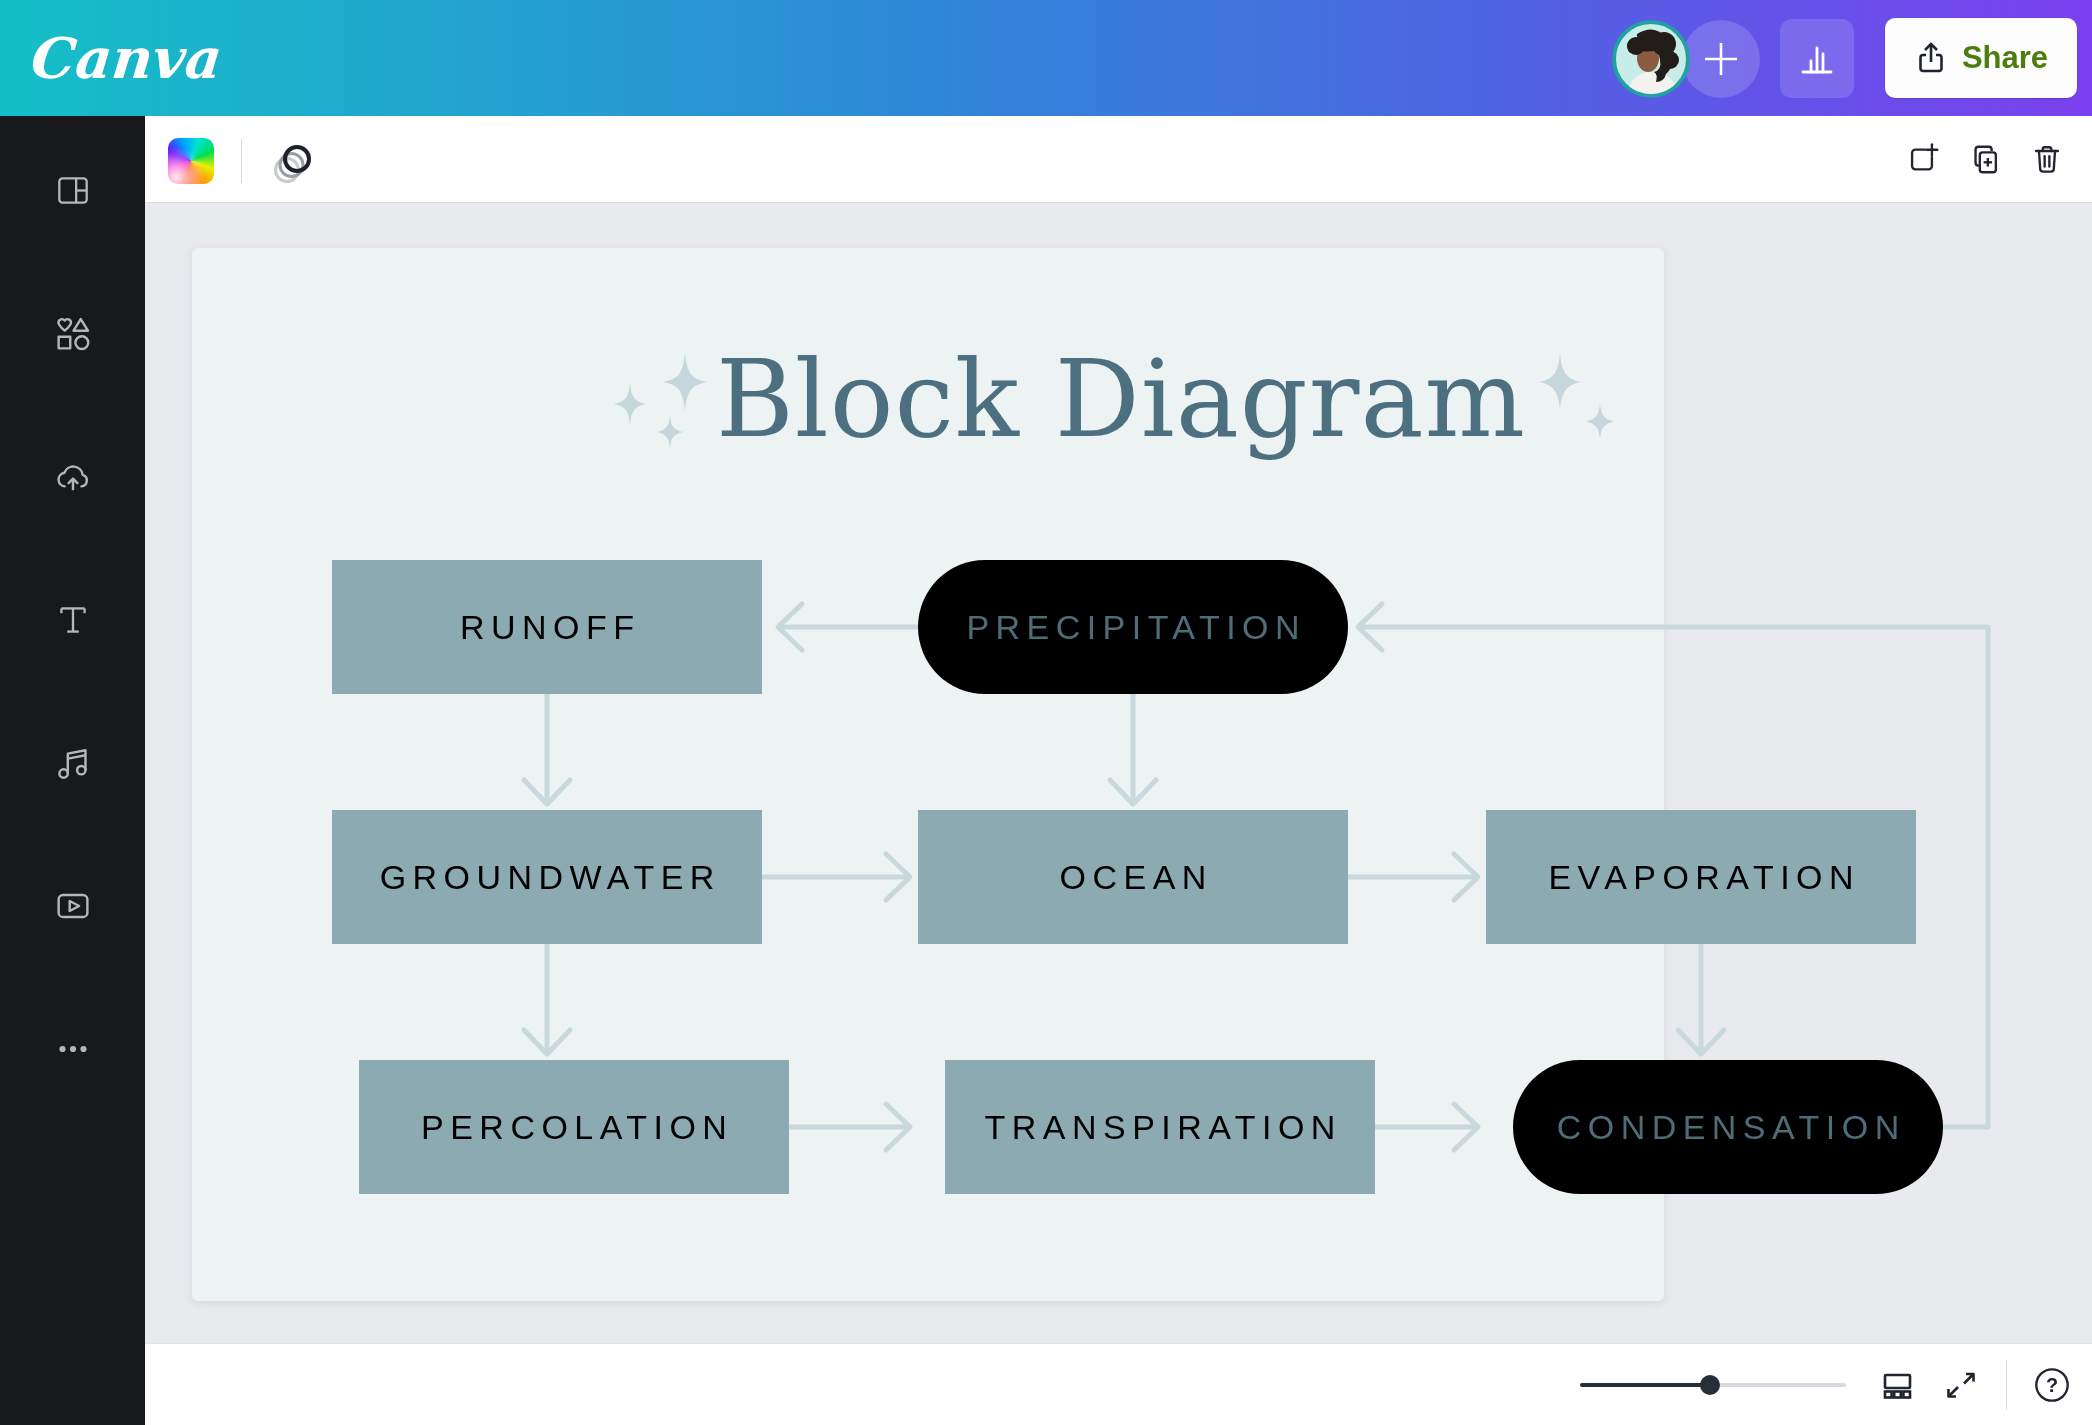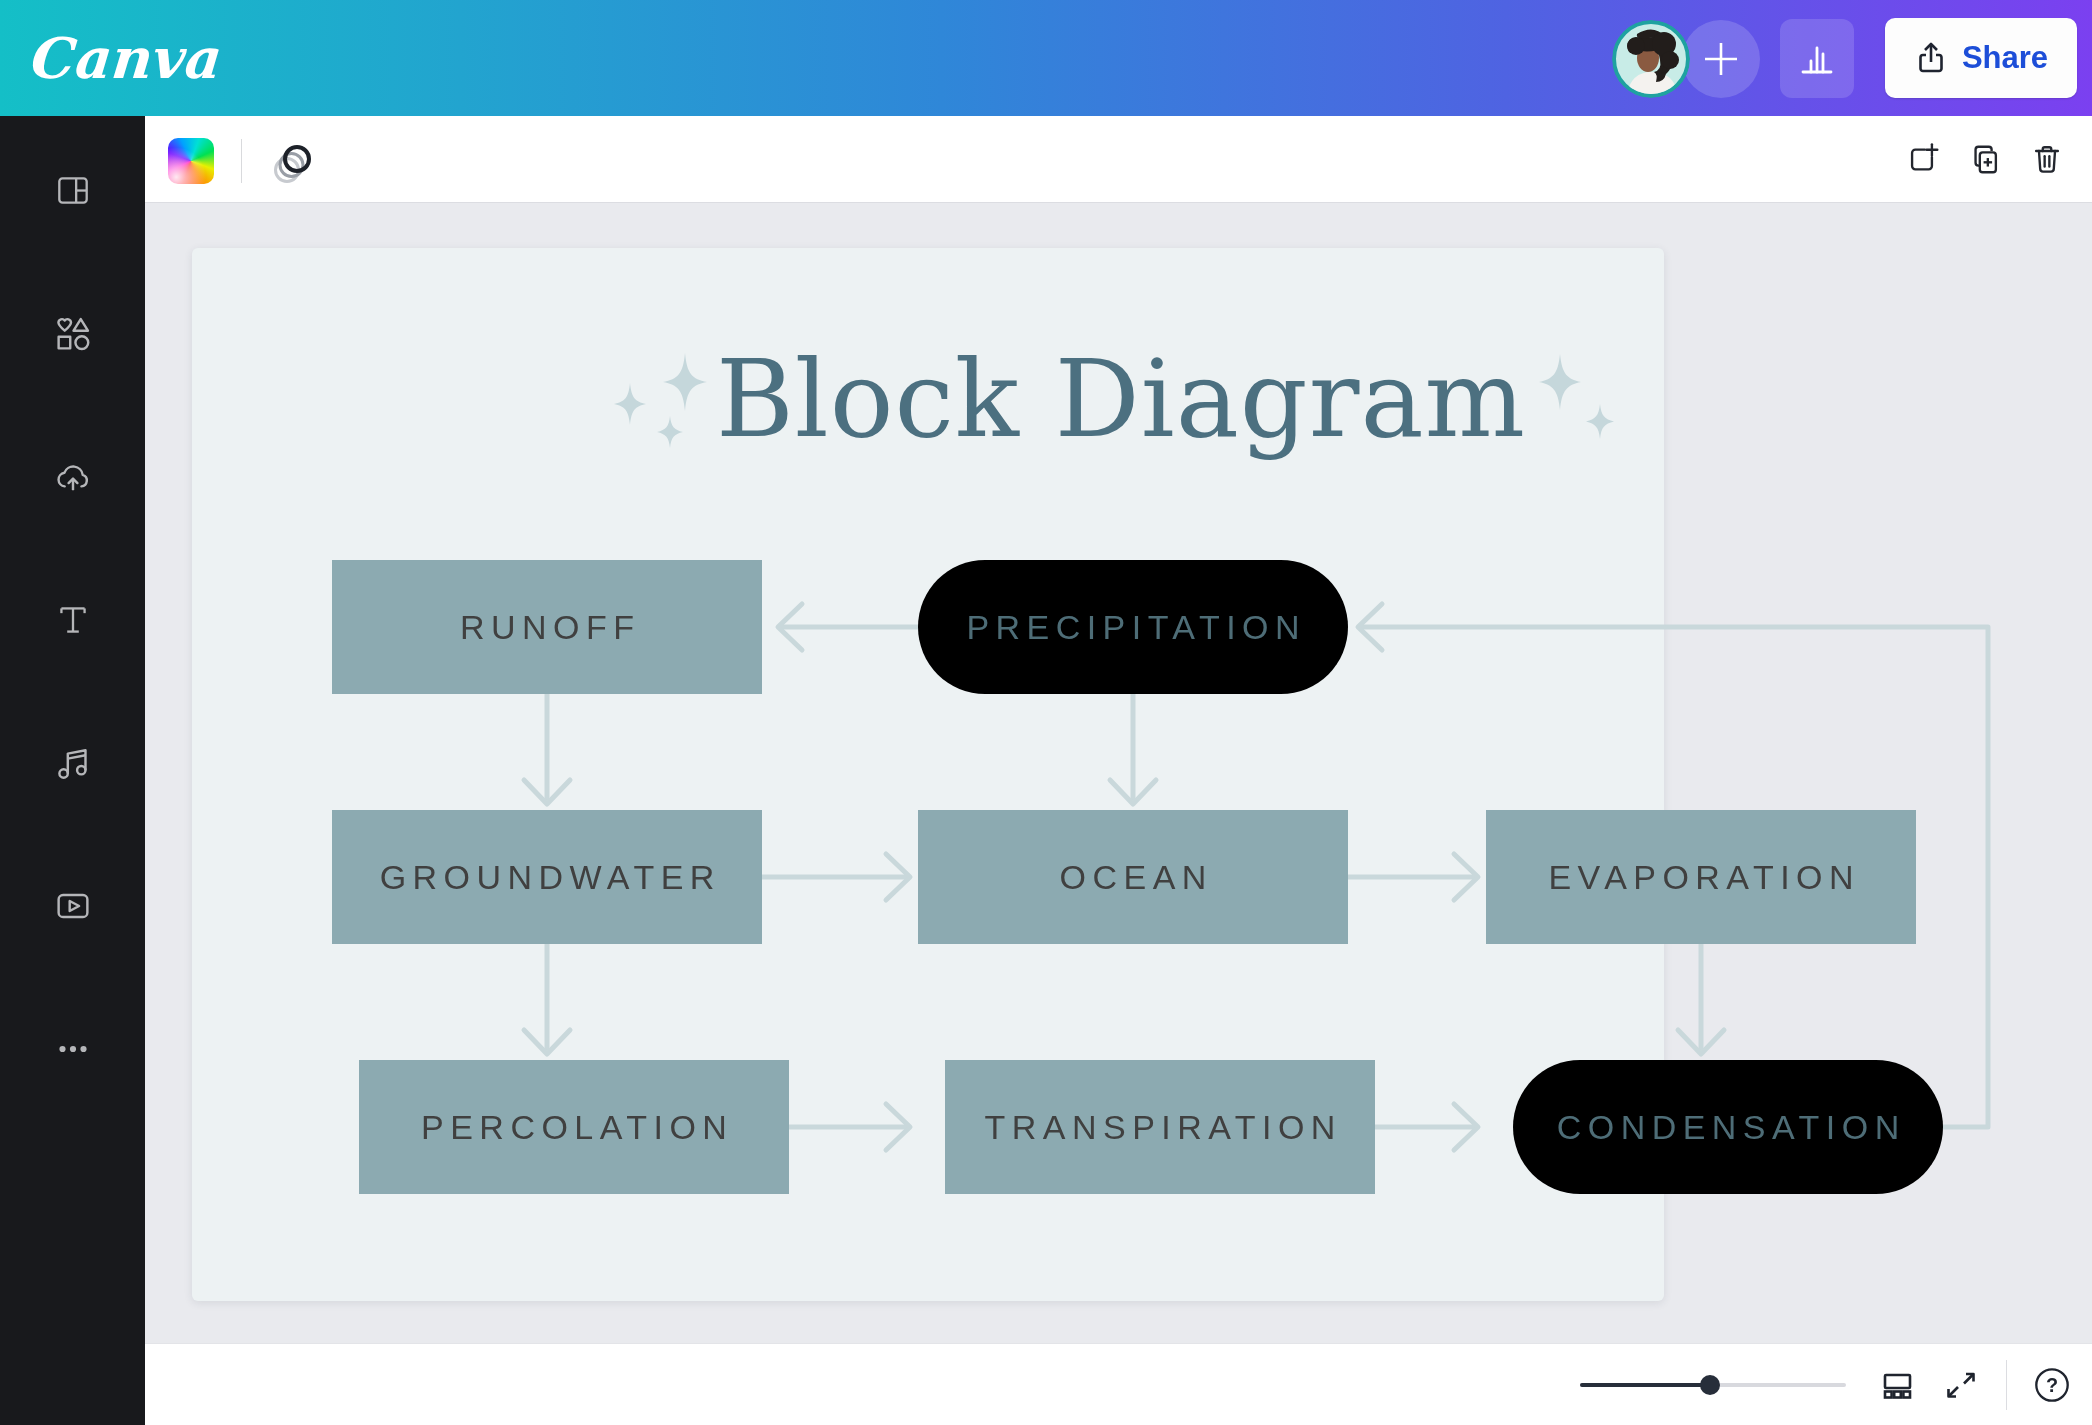--- a/index.html
+++ b/index.html
@@ -12,21 +12,21 @@
   .topbar { left:0; top:0; width:2092px; height:116px;
     background:linear-gradient(90deg,#14bfc7 0%,#22a4cf 22%,#2f87d8 45%,#4f63e2 72%,#7b40f0 100%); }
   .logo-svg { left:26px; top:16px; }
   .avatar { left:1612px; top:20px; width:78px; height:78px; border-radius:50%; z-index:2; }
   .plus-btn { left:1682px; top:20px; width:78px; height:78px; border-radius:50%;
     background:rgba(255,255,255,.16); display:flex; align-items:center; justify-content:center; z-index:1; }
   .chart-btn { left:1780px; top:19px; width:74px; height:79px; border-radius:12px;
     background:rgba(255,255,255,.15); display:flex; align-items:center; justify-content:center; }
   .share-btn { left:1885px; top:18px; width:192px; height:80px; border-radius:10px;
     background:#fdfdfd; display:flex; align-items:center; justify-content:center; gap:14px;
-    font-size:31px; font-weight:600; color:#1d4ed8; box-shadow:0 1px 2px rgba(0,0,0,.15); }
+    font-size:31px; font-weight:600; color:#4d7c0f; box-shadow:0 1px 2px rgba(0,0,0,.15); }
 
   
   .sidebar { left:0; top:116px; width:145px; height:1309px; background:#18191c; z-index:3; }
   .side-btn { position:absolute; left:52px; width:42px; height:42px; color:#b5b6b9;
     display:flex; align-items:center; justify-content:center; }
 
   
   .toolbar { left:145px; top:116px; width:1947px; height:87px; background:#ffffff;
     border-bottom:1px solid #dcdde2; }
   .swatch { left:23px; top:22px; width:46px; height:46px; border-radius:10px;
@@ -40,21 +40,21 @@
   .workspace { left:145px; top:204px; width:1947px; height:1139px; background:#e9eaee; }
   .page { left:47px; top:44px; width:1472px; height:1053px; background:#edf2f3;
     border-radius:6px; box-shadow:0 2px 8px rgba(40,50,70,.10); }
   .diagram-title { left:0; top:96px; width:1858px; text-align:center;
     font-family:"DejaVu Serif", serif; font-size:106px; line-height:1.05;
     color:#4c7080; letter-spacing:1px; }
 
   .node { position:absolute; width:430px; height:134px; display:flex; align-items:center;
     justify-content:center; font-size:34px; font-weight:500; letter-spacing:.19em;
     text-indent:.19em; white-space:nowrap; }
-  .node.rect { background:#8caab1; color:#404040; }
+  .node.rect { background:#8caab1; color:#000000; }
   .node.pill { background:#000000; color:#4e6d77; border-radius:67px; }
   .c0 { left:140px; } .c1 { left:726px; } .c2 { left:1294px; }
   .r0 { top:312px; } .r1 { top:562px; } .r2 { top:812px;margin-left:27px; }
 
   
   .bottombar { left:145px; top:1343px; width:1947px; height:82px; background:#ffffff;
     border-top:1px solid #e3e4e8; display:flex; align-items:center;
     justify-content:flex-end; gap:26px; padding-right:21px; }
   .slider { position:relative; width:266px; height:20px; margin-right:6px; }
   .slider .track { position:absolute; left:0; top:8px; width:100%; height:4px;

